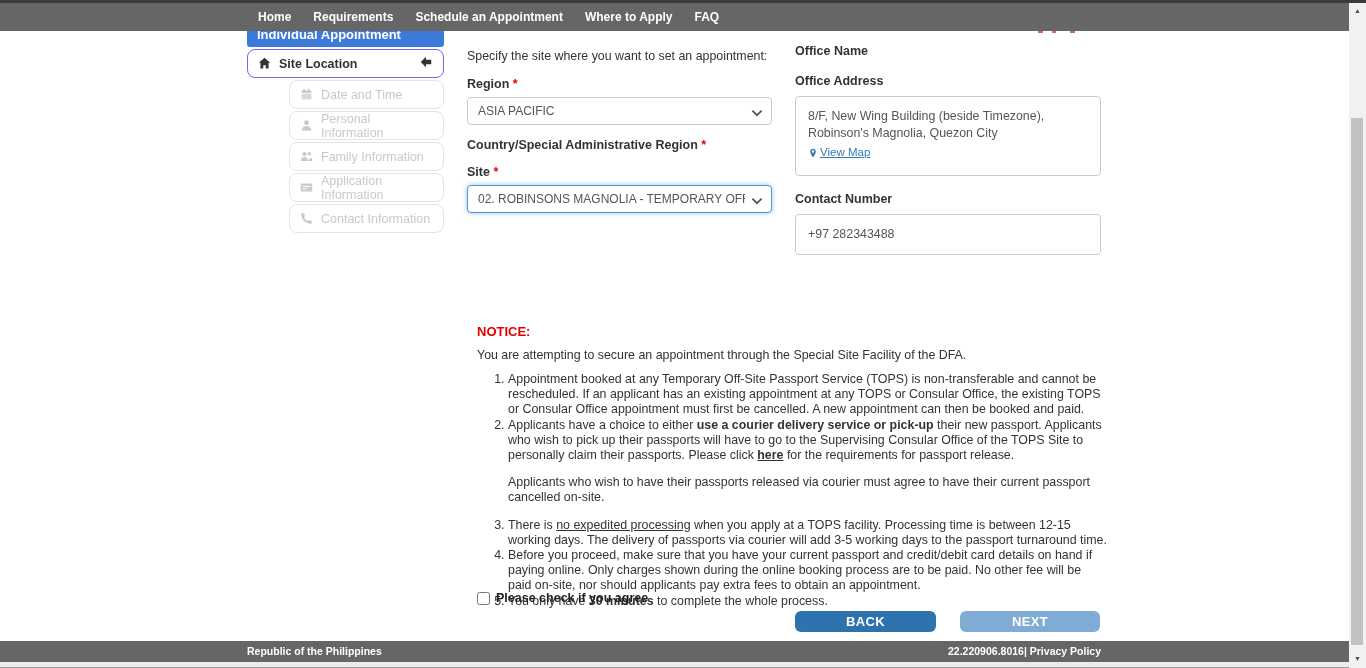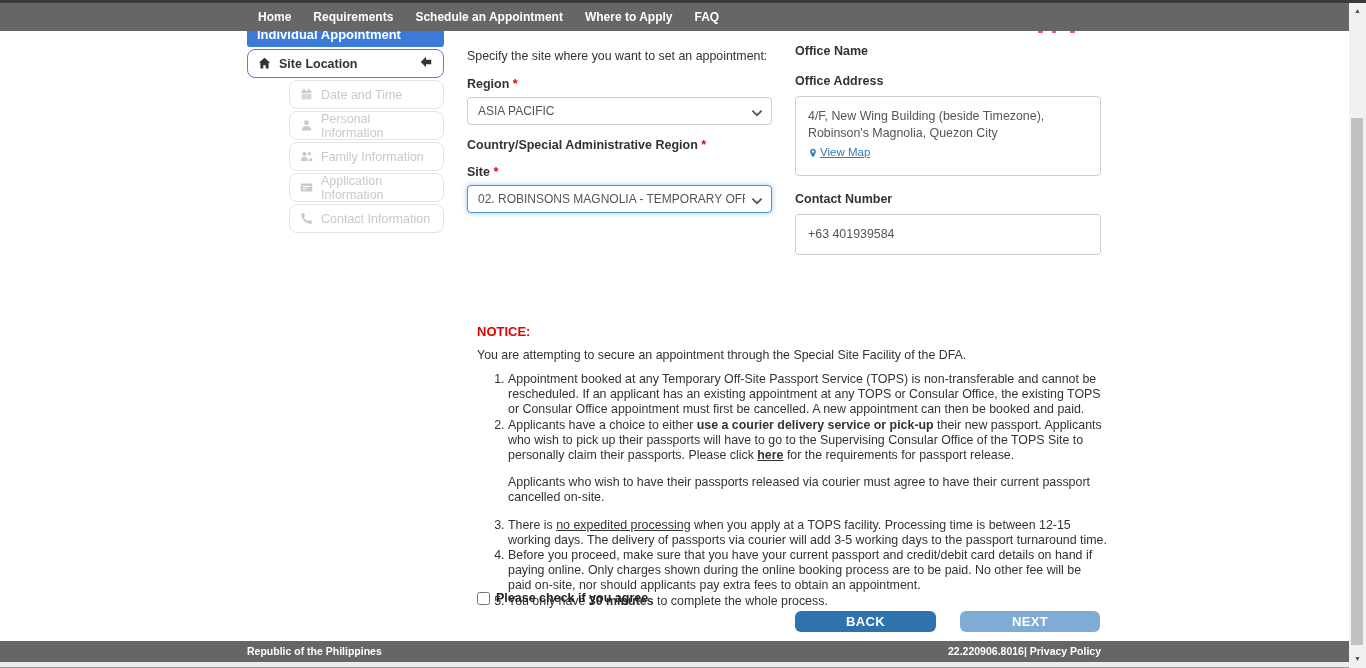--- a/index.html
+++ b/index.html
@@ -189,32 +189,32 @@
     </div>
   </section>
 
   <section id="right-col">
     <div class="o-sect">
       <div class="o-label">Office Name</div>
     </div>
     <div class="o-sect">
       <div class="o-label">Office Address</div>
       <div class="o-box">
-        <div>4/F, New Wing Building (beside Timezone), Robinson's Magnolia, Quezon City</div>
+        <div>8/F, New Wing Building (beside Timezone), Robinson's Magnolia, Quezon City</div>
         <a class="map-link" href="#">
           <svg viewBox="0 0 16 16" fill="currentColor">
               <path d="M8 1C5.5 1 3.5 3 3.5 5.5 3.5 9 8 15 8 15s4.5-6 4.5-9.5C12.5 3 10.5 1 8 1zm0 6.5a2 2 0 1 1 0-4 2 2 0 0 1 0 4z"></path>
             </svg>
           <span>View Map</span>
         </a>
       </div>
     </div>
     <div class="o-sect">
       <div class="o-label">Contact Number</div>
-      <div class="o-box">+63 401939584</div>
+      <div class="o-box">+97 282343488</div>
     </div>
   </section>
 
   <section id="notice">
     <div class="n-title">NOTICE:</div>
     <div class="n-intro">You are attempting to secure an appointment through the Special Site Facility of the DFA.</div>
     <ol>
       <li><span><span>Appointment booked at any Temporary Off-Site Passport Service (TOPS) is non-transferable and cannot be rescheduled. If an applicant has an existing appointment at any TOPS or Consular Office, the existing TOPS or Consular Office appointment must first be cancelled. A new appointment can then be booked and paid.</span></span></li>
       <li>
         <div><span>Applicants have a choice to either </span><span style="font-weight: bold;">use a courier delivery service or pick-up</span><span> their new passport. Applicants who wish to pick up their passports will have to go to the Supervising Consular Office of the TOPS Site to personally claim their passports. Please click </span><a href="#" style="font-weight: bold; text-decoration: underline; color: inherit;">here</a><span> for the requirements for passport release.</span></div>

